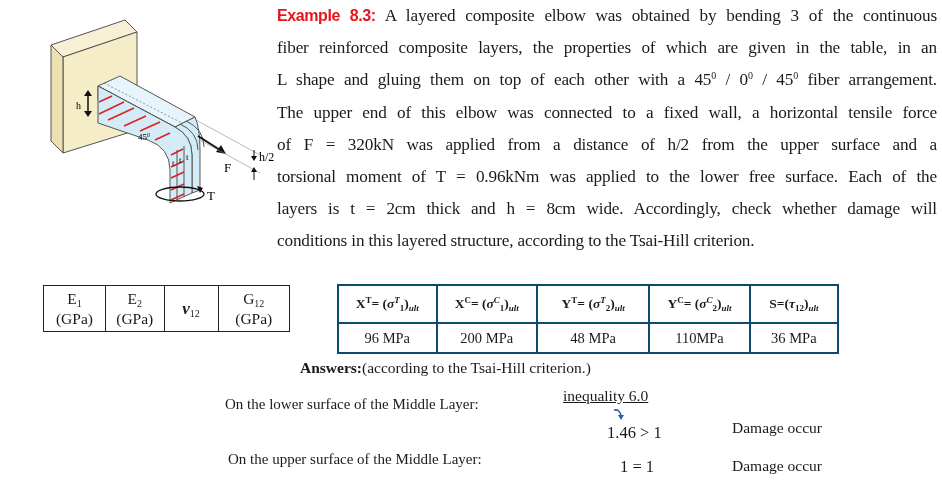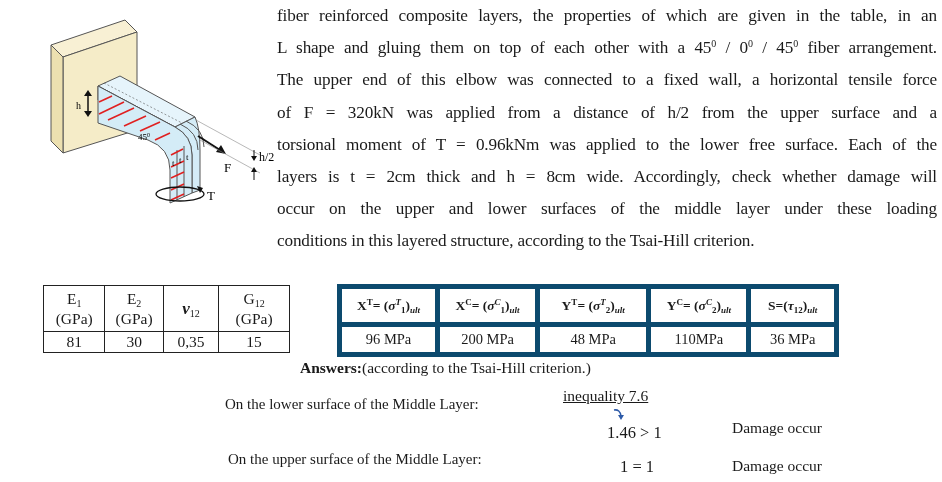--- a/index.html
+++ b/index.html
@@ -20,21 +20,21 @@
 
   table { border-collapse: collapse; position: absolute; }
   .props { left: 43px; top: 285px; width: 247px; }
   .props td { border: 1px solid #222; text-align: center; font-size: 15.5px; line-height: 20px; padding: 0 2px; }
   .props td.hdr { height: 46px; }
   .props td.val { height: 21px; }
   .props sub { font-size: 10px; vertical-align: -3px; line-height: 0; }
   .props .nu { font-style: italic; font-weight: bold; font-size: 17px; }
 
   .strength { left: 337px; top: 284px; width: 502px; }
-  .strength td { border: 5px solid #0c4a6e; text-align: center; font-size: 14px; padding: 0 3px; white-space: nowrap; }
+  .strength td { border: 2px solid #0c4a6e; text-align: center; font-size: 14px; padding: 0 3px; white-space: nowrap; }
   .strength td.hdr { height: 38px; font-weight: bold; font-size: 13.5px; }
   .strength td.val { height: 30px; font-size: 14.5px; }
   .strength .sig { font-style: italic; font-weight: bold; }
   .strength sub, .strength sup { font-size: 9px; line-height: 0; }
   .strength sub { vertical-align: -3px; }
   .strength sup { vertical-align: 5px; }
 
   .answers-title { position: absolute; left: 300px; top: 359px; font-size: 15.5px; }
   .answers-title b { font-weight: bold; }
   .ineq-ref { position: absolute; left: 563px; top: 387px; font-size: 15.5px; text-decoration: underline; }
@@ -102,43 +102,37 @@
     <polygon points="234,157 231,162 237,162" fill="#111"></polygon>
     <text x="239" y="151" font-size="12" font-family="Liberation Serif, serif">h/2</text>
 
     <ellipse cx="160" cy="184" rx="24" ry="7" fill="none" stroke="#111" stroke-width="1.3"></ellipse>
     <polygon points="183,178 177,176 180,183" fill="#111"></polygon>
     <text x="187" y="190" font-size="13" font-family="Liberation Serif, serif">T</text>
   </svg>
 </div>
 
 <div class="para">
+  <span class="line"><span class="ex-label">Example 8.3:</span><span> A layered composite elbow was obtained by bending 3 of the continuous</span></span>
   <span class="line">fiber reinforced composite layers, the properties of which are given in the table, in an</span>
   <span class="line"><span>L shape and gluing them on top of each other with a 45</span><sup>0</sup><span> / 0</span><sup>0</sup><span> / 45</span><sup>0</sup><span> fiber arrangement.</span></span>
   <span class="line">The upper end of this elbow was connected to a fixed wall, a horizontal tensile force</span>
   <span class="line">of F = 320kN was applied from a distance of h/2 from the upper surface and a</span>
   <span class="line">torsional moment of T = 0.96kNm was applied to the lower free surface. Each of the</span>
   <span class="line">layers is t = 2cm thick and h = 8cm wide. Accordingly, check whether damage will</span>
-  <span class="line">occur on the upper and lower surfaces of the middle layer under these loading</span>
   <span class="line last">conditions in this layered structure, according to the Tsai-Hill criterion.</span>
 </div>
 
 <table class="props">
   <tbody>
       <tr>
     <td class="hdr" style="width:67px"><span>E</span><sub>1</sub><br><span>(GPa)</span></td>
     <td class="hdr" style="width:63px"><span>E</span><sub>2</sub><br><span>(GPa)</span></td>
     <td class="hdr" style="width:62px"><span class="nu">ν</span><sub>12</sub></td>
     <td class="hdr" style="width:79px"><span>G</span><sub>12</sub><br><span>(GPa)</span></td>
-  </tr>
-  <tr>
-    <td class="val">81</td>
-    <td class="val">30</td>
-    <td class="val">0,35</td>
-    <td class="val">15</td>
   </tr>
 </tbody>
   </table>
 
 <table class="strength">
   <tbody>
       <tr>
     <td class="hdr" style="width:101px"><span>X</span><sup>T</sup>= (<span class="sig">σ</span><sup class="sig">T</sup><sub>1</sub>)<sub class="sig">ult</sub></td>
     <td class="hdr" style="width:103px"><span>X</span><sup>C</sup>= (<span class="sig">σ</span><sup class="sig">C</sup><sub>1</sub>)<sub class="sig">ult</sub></td>
     <td class="hdr" style="width:116px"><span>Y</span><sup>T</sup>= (<span class="sig">σ</span><sup class="sig">T</sup><sub>2</sub>)<sub class="sig">ult</sub></td>
@@ -149,21 +143,21 @@
     <td class="val">96 MPa</td>
     <td class="val">200 MPa</td>
     <td class="val">48 MPa</td>
     <td class="val">110MPa</td>
     <td class="val">36 MPa</td>
   </tr>
 </tbody>
   </table>
 
 <div class="answers-title"><b>Answers:</b><span>(according to the Tsai-Hill criterion.)</span></div>
-<div class="ineq-ref">inequality 7.6</div>
+<div class="ineq-ref">inequality 6.0</div>
 <svg class="ineq-arrow" viewBox="0 0 14 14">
   <path d="M2,3 Q8,2 9,9" fill="none" stroke="#2d5aa8" stroke-width="1.5"></path>
   <polygon points="9,13 6,8 12,8" fill="#2d5aa8"></polygon>
 </svg>
 
 <div class="ans-row-label" style="left:225px; top:396px;">On the lower surface of the Middle Layer:</div>
 <div class="ans-val" style="left:607px; top:423px;">1.46 &gt; 1</div>
 <div class="ans-status" style="left:732px; top:419px;">Damage occur</div>
 
 <div class="ans-row-label" style="left:228px; top:451px;">On the upper surface of the Middle Layer:</div>

